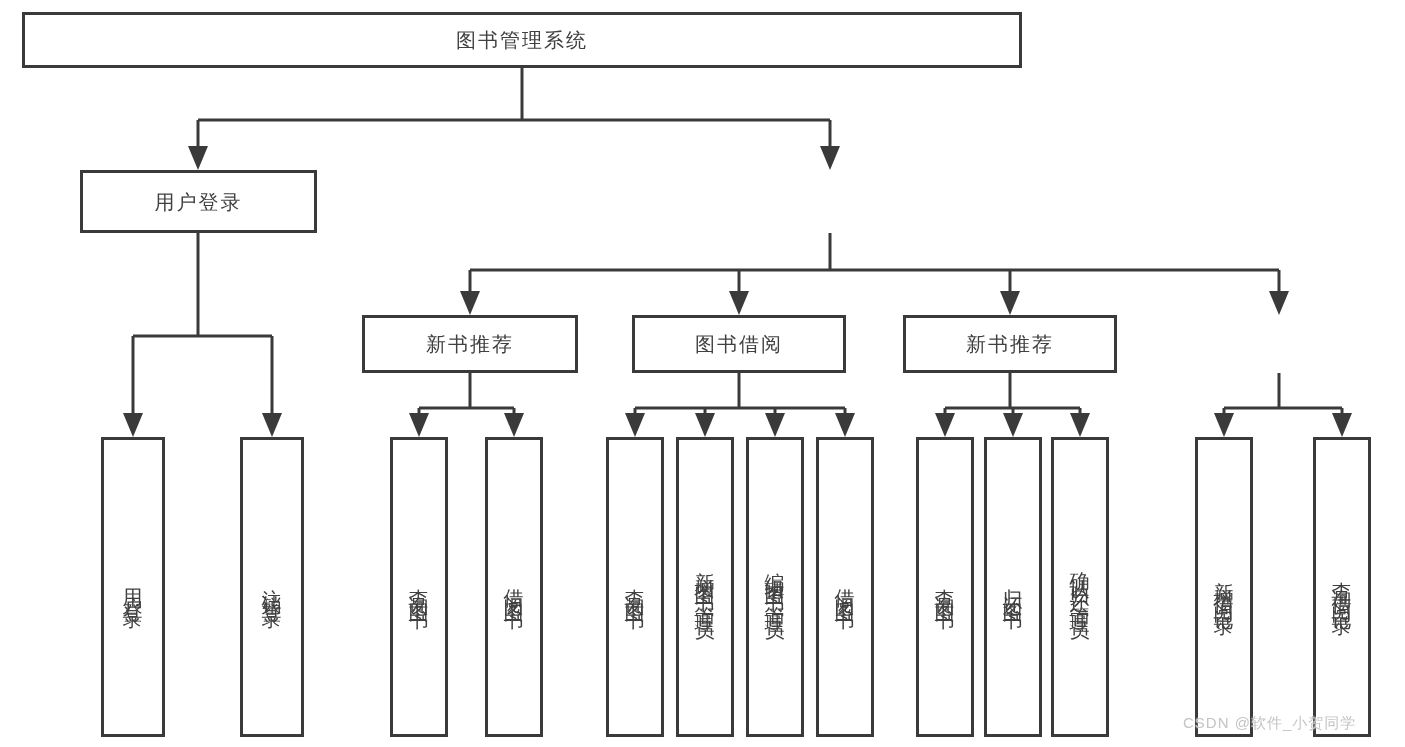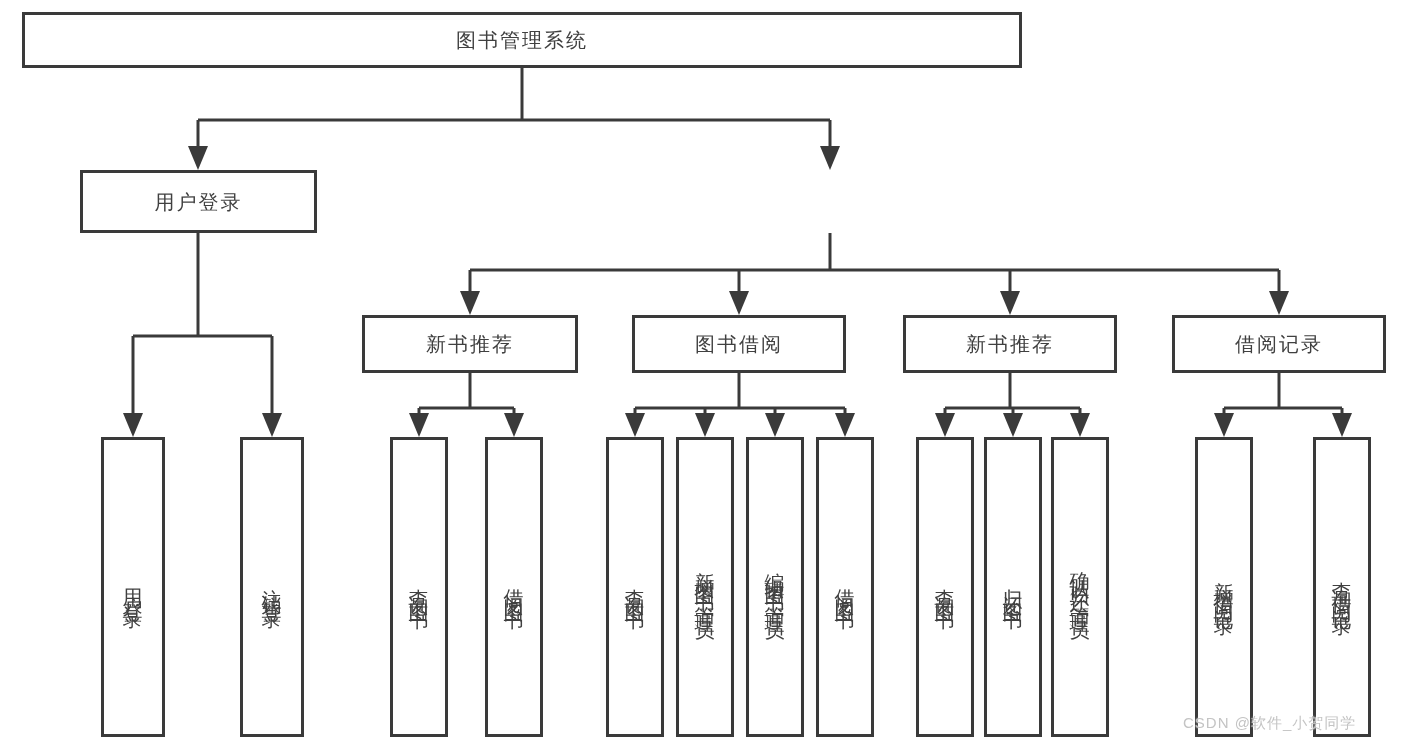--- a/index.html
+++ b/index.html
@@ -134,21 +134,20 @@
     </g>
   </svg>
 
   <div class="box root">图书管理系统</div>
 
   <div class="box lvl2" style="left:80px; width:237px;">用户登录</div>
 
   <div class="box lvl3" style="left:362px; width:216px;">新书推荐</div>
   <div class="box lvl3" style="left:632px; width:214px;">图书借阅</div>
   <div class="box lvl3" style="left:903px; width:214px;">新书推荐</div>
-  <div class="box lvl3" style="left:1172px; width:214px;">借阅记录</div>
 
   <div class="box leaf" style="left:101px; width:64px;">用户登录</div>
   <div class="box leaf" style="left:240px; width:64px;">注销登录</div>
 
   <div class="box leaf" style="left:390px; width:58px;">查询图书</div>
   <div class="box leaf" style="left:485px; width:58px;">借阅图书</div>
 
   <div class="box leaf" style="left:606px; width:58px;">查询图书</div>
   <div class="box leaf" style="left:676px; width:58px;">新增图书（管理员）</div>
   <div class="box leaf" style="left:746px; width:58px;">编辑图书（管理员）</div>

